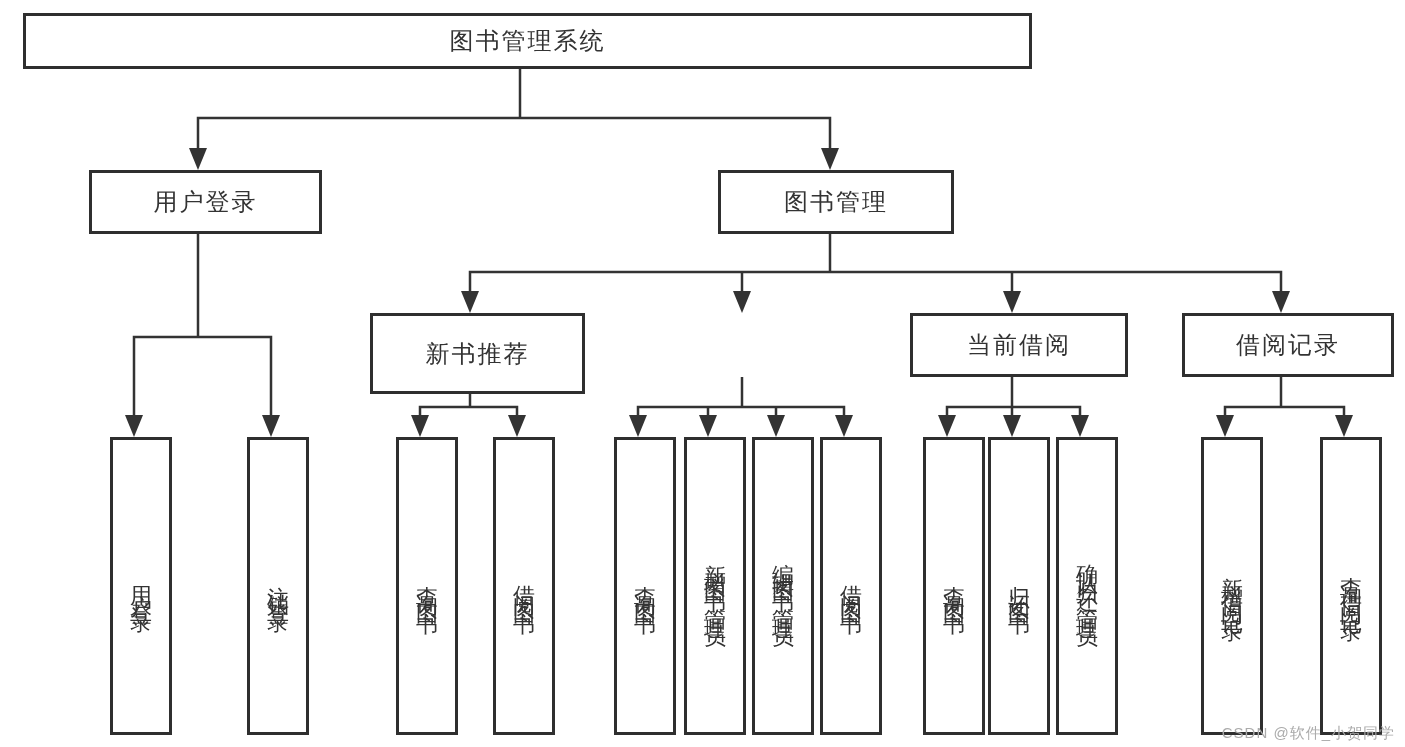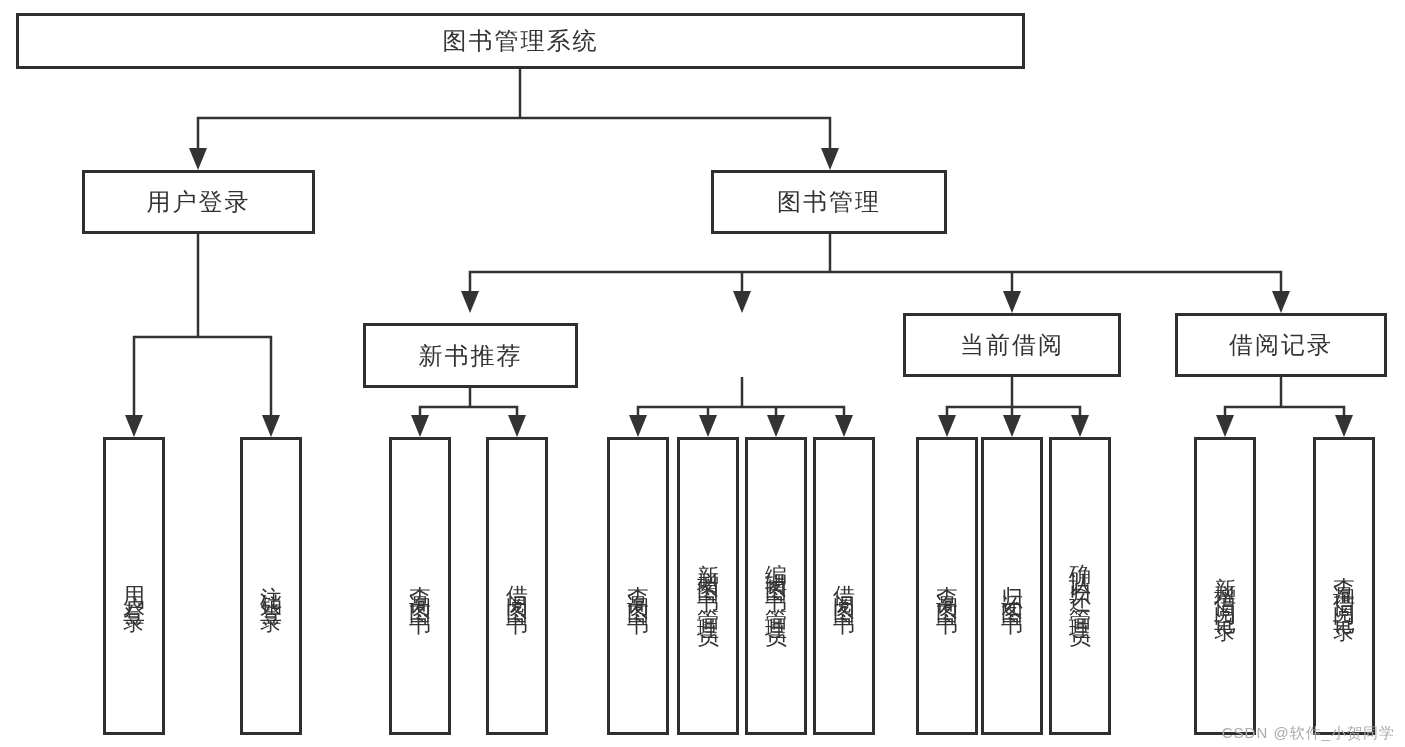--- a/index.html
+++ b/index.html
@@ -33,20 +33,21 @@
   }
   .node {
     position: absolute;
     box-sizing: border-box;
     border: 3px solid #2f2f2f;
     background: #ffffff;
     display: flex;
     align-items: center;
     justify-content: center;
     color: #333333;
+    margin-left: 7px;
   }
   .hbox {
     font-size: 24px;
     letter-spacing: 2px;
   }
   .hbox .lbl {
     white-space: nowrap;
   }
   .vbox {
     font-size: 22px;
@@ -132,21 +133,21 @@
     <span class="lbl">图书管理系统</span>
   </div>
 
   <div class="node hbox" style="left:82px; top:170px; width:233px; height:64px;">
     <span class="lbl">用户登录</span>
   </div>
   <div class="node hbox" style="left:711px; top:170px; width:236px; height:64px;justify-content:center;">
     <span class="lbl">图书管理</span>
   </div>
 
-  <div class="node hbox" style="left:363px; top:323px; width:215px; height:65px;">
+  <div class="node hbox" style="left:363px; top:313px; width:215px; height:81px;">
     <span class="lbl">新书推荐</span>
   </div>
   <div class="node hbox" style="left:903px; top:313px; width:218px; height:64px;">
     <span class="lbl">当前借阅</span>
   </div>
   <div class="node hbox" style="left:1175px; top:313px; width:212px; height:64px;">
     <span class="lbl">借阅记录</span>
   </div>
 
   <div class="node vbox" style="left:103px; top:437px; width:62px; height:298px;">

